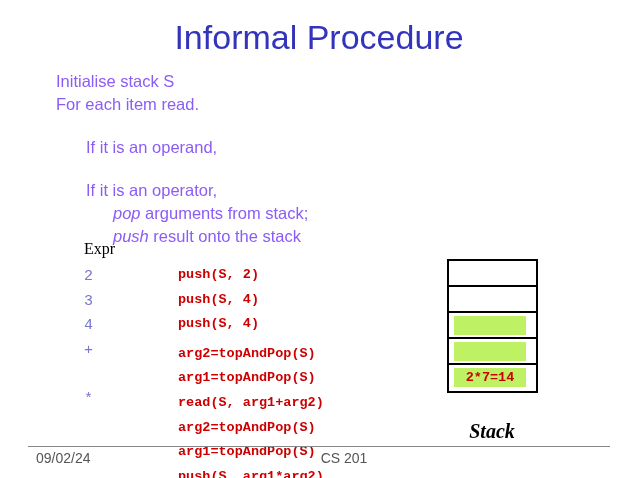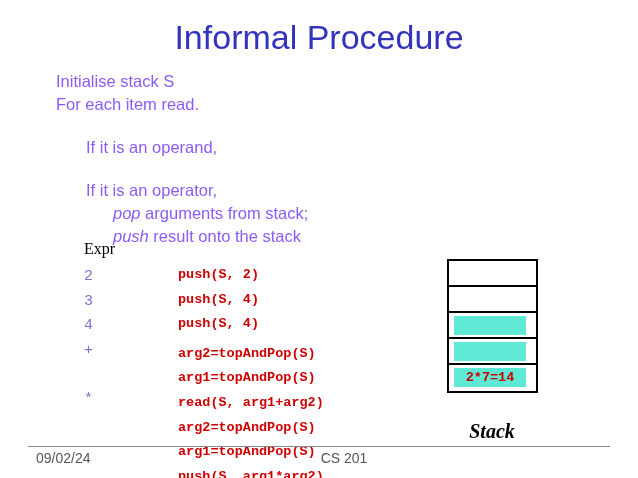--- a/index.html
+++ b/index.html
@@ -93,21 +93,21 @@
   }
   .stack-cell:last-child {
     border-bottom: none;
   }
   .stack-fill {
     position: absolute;
     left: 5px;
     top: 3px;
     width: 72px;
     height: 19px;
-    background: #5eead4;
+    background: #bef264;
   }
   .stack-fill .val {
     font-family: "Liberation Mono", monospace;
     font-size: 13.5px;
     font-weight: bold;
     color: #cc0000;
     line-height: 19px;
     text-align: center;
     display: block;
   }

